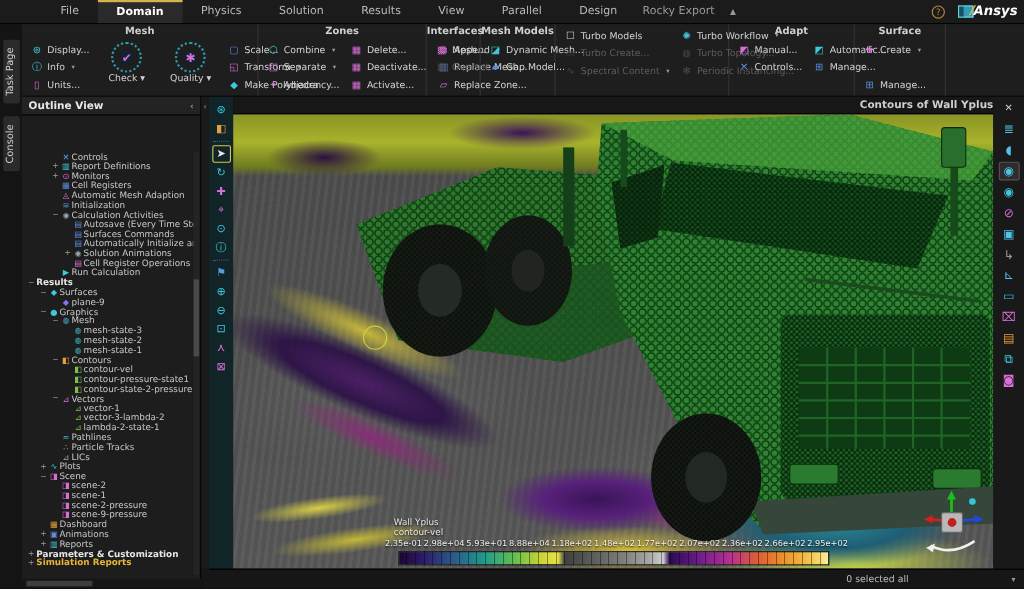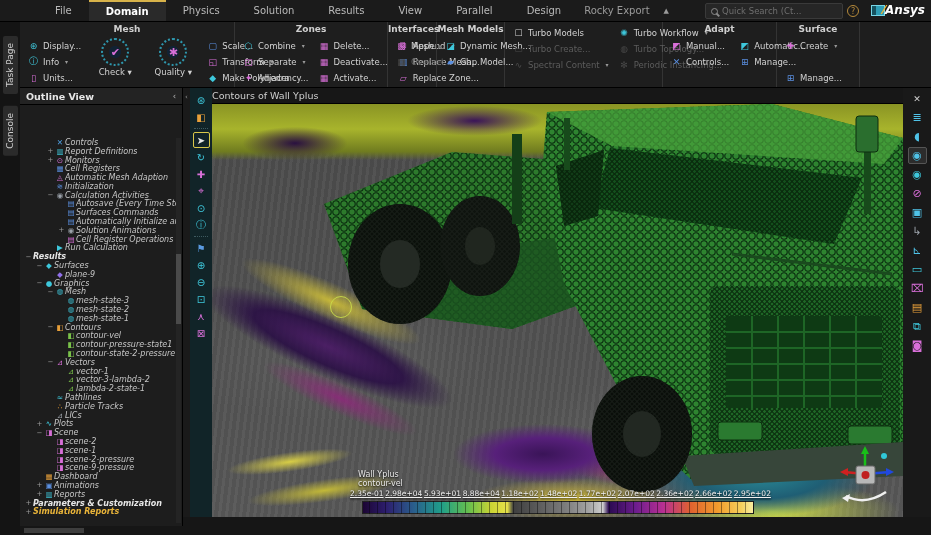--- a/index.html
+++ b/index.html
@@ -47,34 +47,34 @@
 
   
   #outline { position:absolute; left:20px; top:88px; width:163px; height:447px; background:#1d1d1d; border-right:1px solid #000; }
   #outline-header { height:17px; display:flex; align-items:center; padding:0 6px; background:#232323; font-size:9.5px; font-weight:bold; color:#e8e8e8; border-bottom:1px solid #000; }
   #filter-wrap { margin:8px 7px 4px 7px; height:17px; background:#141414; border:1px solid #3a3a3a; border-radius:9px; display:flex; align-items:center; padding:0 8px; }
   #filter-ph { font-size:8.5px; color:#6a6a6a; }
   #outline-tree { position:absolute; left:0; top:50px; width:156px; bottom:10px; overflow:hidden; }
   .trow { height:8.8px; display:flex; align-items:center; font-size:8px; color:#c7c7c7; white-space:nowrap; }
   .trow .texp { width:9px; color:#9a9a9a; font-size:7px; text-align:center; flex:none;}
   .trow .tic { width:10px; text-align:center; font-size:7.5px; flex:none; }
-  .trow .tlb { overflow:hidden;font-style:italic; }
+  .trow .tlb { overflow:hidden; }
   .trow.root .tlb { font-weight:bold; color:#e6e6e6; }
   .trow.yellow .tlb { color:#e8b339; }
   #tree-scroll { position:absolute; right:1px; top:50px; bottom:12px; width:5px; background:#242424; }
   #tree-thumb { position:absolute; left:0; top:30%; width:5px; height:70px; background:#4a4a4a; }
   #outline-hscroll { position:absolute; left:0; bottom:0; width:163px; height:9px; background:#161616; }
   #outline-hthumb { position:absolute; left:4px; top:2px; width:60px; height:5px; background:#3e3e3e; }
 
   
   #splitter { position:absolute; left:183px; top:88px; width:7px; height:429px; background:#1a1a1a; font-size:7px; color:#9a9a9a; text-align:center; padding-top:5px; }
 
   
   #viewport { position:absolute; left:190px; top:88px; width:741px; height:429px; background:#151515; }
-  #vtitlebar { position:absolute; left:22px; top:0; width:691px; height:16px; background:#171717; border-bottom:1px solid #000; text-align:left; font-size:9.5px; font-weight:normal; color:#cfcfcf; line-height:16px; }
+  #vtitlebar { position:absolute; left:22px; top:0; width:691px; height:16px; background:#171717; border-bottom:1px solid #000; text-align:right; font-size:9.5px; font-weight:bold; color:#cfcfcf; line-height:16px; }
   #gfx-toolbar { position:absolute; left:0; top:0; width:22px; height:429px; background:#112428; display:flex; flex-direction:column; align-items:center; padding-top:4px; gap:1px; }
   .tbi { width:17px; height:16px; display:flex; align-items:center; justify-content:center; font-size:10px; border-radius:2px; }
   .tbi.active { border:1px solid #d8c84a; }
   .tbdiv { width:14px; border-top:1px dotted #3e5a60; margin:2px 0; }
   #right-toolbar { position:absolute; right:0; top:0; width:28px; height:429px; background:#191919; display:flex; flex-direction:column; align-items:center; padding-top:2px; gap:2px; }
   #right-toolbar .tbi { width:19px; height:17px; font-size:11px; }
   #right-toolbar .tbi.active { background:#2c2c2c; border:1px solid #555; }
 
   
   #scene { position:absolute; left:22px; top:16px; width:691px; height:413px; overflow:hidden;
@@ -110,21 +110,21 @@
       radial-gradient(170px 40px at 50% 95%, #cede4a 0%, transparent 75%); }
   #g-yellow { left:0; top:330px; width:200px; height:83px; transform:rotate(-8deg);
     background:
       radial-gradient(90px 14px at 40% 30%, #d8ce46 0%, transparent 70%),
       radial-gradient(110px 16px at 55% 70%, #c2b838 0%, transparent 70%); }
   #truck-svg { position:absolute; left:0; top:0; }
   #sel-circle { position:absolute; left:118px; top:192px; width:22px; height:22px; border:1.5px solid #cde04a; border-radius:50%; opacity:.85; }
 
   
   #legend-title { position:absolute; left:146px; top:366px; font-size:8px; color:#e8e8e8; line-height:9px; text-shadow:0 1px 2px #000; }
-  #colorbar-ticks { position:absolute; left:138px; top:385px; width:421px; display:flex; justify-content:space-between; font-size:7.5px; color:#f0f0f0; text-shadow:0 1px 2px #000;text-decoration:underline; }
+  #colorbar-ticks { position:absolute; left:138px; top:385px; width:421px; display:flex; justify-content:space-between; font-size:7.5px; color:#f0f0f0; text-shadow:0 1px 2px #000; }
   #colorbar { position:absolute; left:150px; top:397px; width:392px; height:13px; border:1px solid #222; }
   #colorbar-seg { position:absolute; left:150px; top:397px; width:392px; height:13px; background:repeating-linear-gradient(90deg, transparent 0 7px, rgba(0,0,0,.4) 7px 8px); }
 
   
   #triad { position:absolute; left:620px; top:340px; }
 
   
   #statusbar { position:absolute; left:190px; top:517px; width:741px; height:18px; background:#161616; border-top:1px solid #000; }
   #status-text { position:absolute; right:105px; top:4px; font-size:8.5px; color:#bdbdbd; }
   #status-caret { position:absolute; right:8px; top:5px; font-size:7px; color:#9a9a9a; }
@@ -141,24 +141,20 @@
         <div class="mi">Physics</div>
         <div class="mi">Solution</div>
         <div class="mi">Results</div>
         <div class="mi">View</div>
         <div class="mi">Parallel</div>
         <div class="mi">Design</div>
       </div>
     <div id="rocky">
       <span>Rocky Export</span>
       <span class="up">▲</span>
-    </div>
-    <div id="searchbox">
-      <span class="mag"></span>
-      <span id="search-ph">Quick Search (Ct...</span>
     </div>
     <div id="help-ic">?</div>
     <div id="layout-ic"></div>
     <div id="logo"><span class="gold">⁄</span><span>Ansys</span></div>
   </div>
 
   <div id="ribbon">
     <div style="display:flex">
         <div class="rgroup" style="width: 215px;">
           <div class="rglabel">Mesh</div>
@@ -765,14 +761,18 @@
           <div class="tbi" style="color: rgb(79, 195, 232);">⊾</div>
           <div class="tbi" style="color: rgb(62, 200, 220);">▭</div>
           <div class="tbi" style="color: rgb(216, 111, 216);">⌧</div>
           <div class="tbi" style="color: rgb(232, 160, 58);">▤</div>
           <div class="tbi" style="color: rgb(62, 200, 220);">⧉</div>
           <div class="tbi" style="color: rgb(216, 111, 216);">◙</div>
         </div>
     </div>
   </div>
 
+  <div id="statusbar">
+    <span id="status-text">0 selected all</span>
+    <span id="status-caret">▾</span>
+  </div>
 
 </div>
 
 </body></html>

